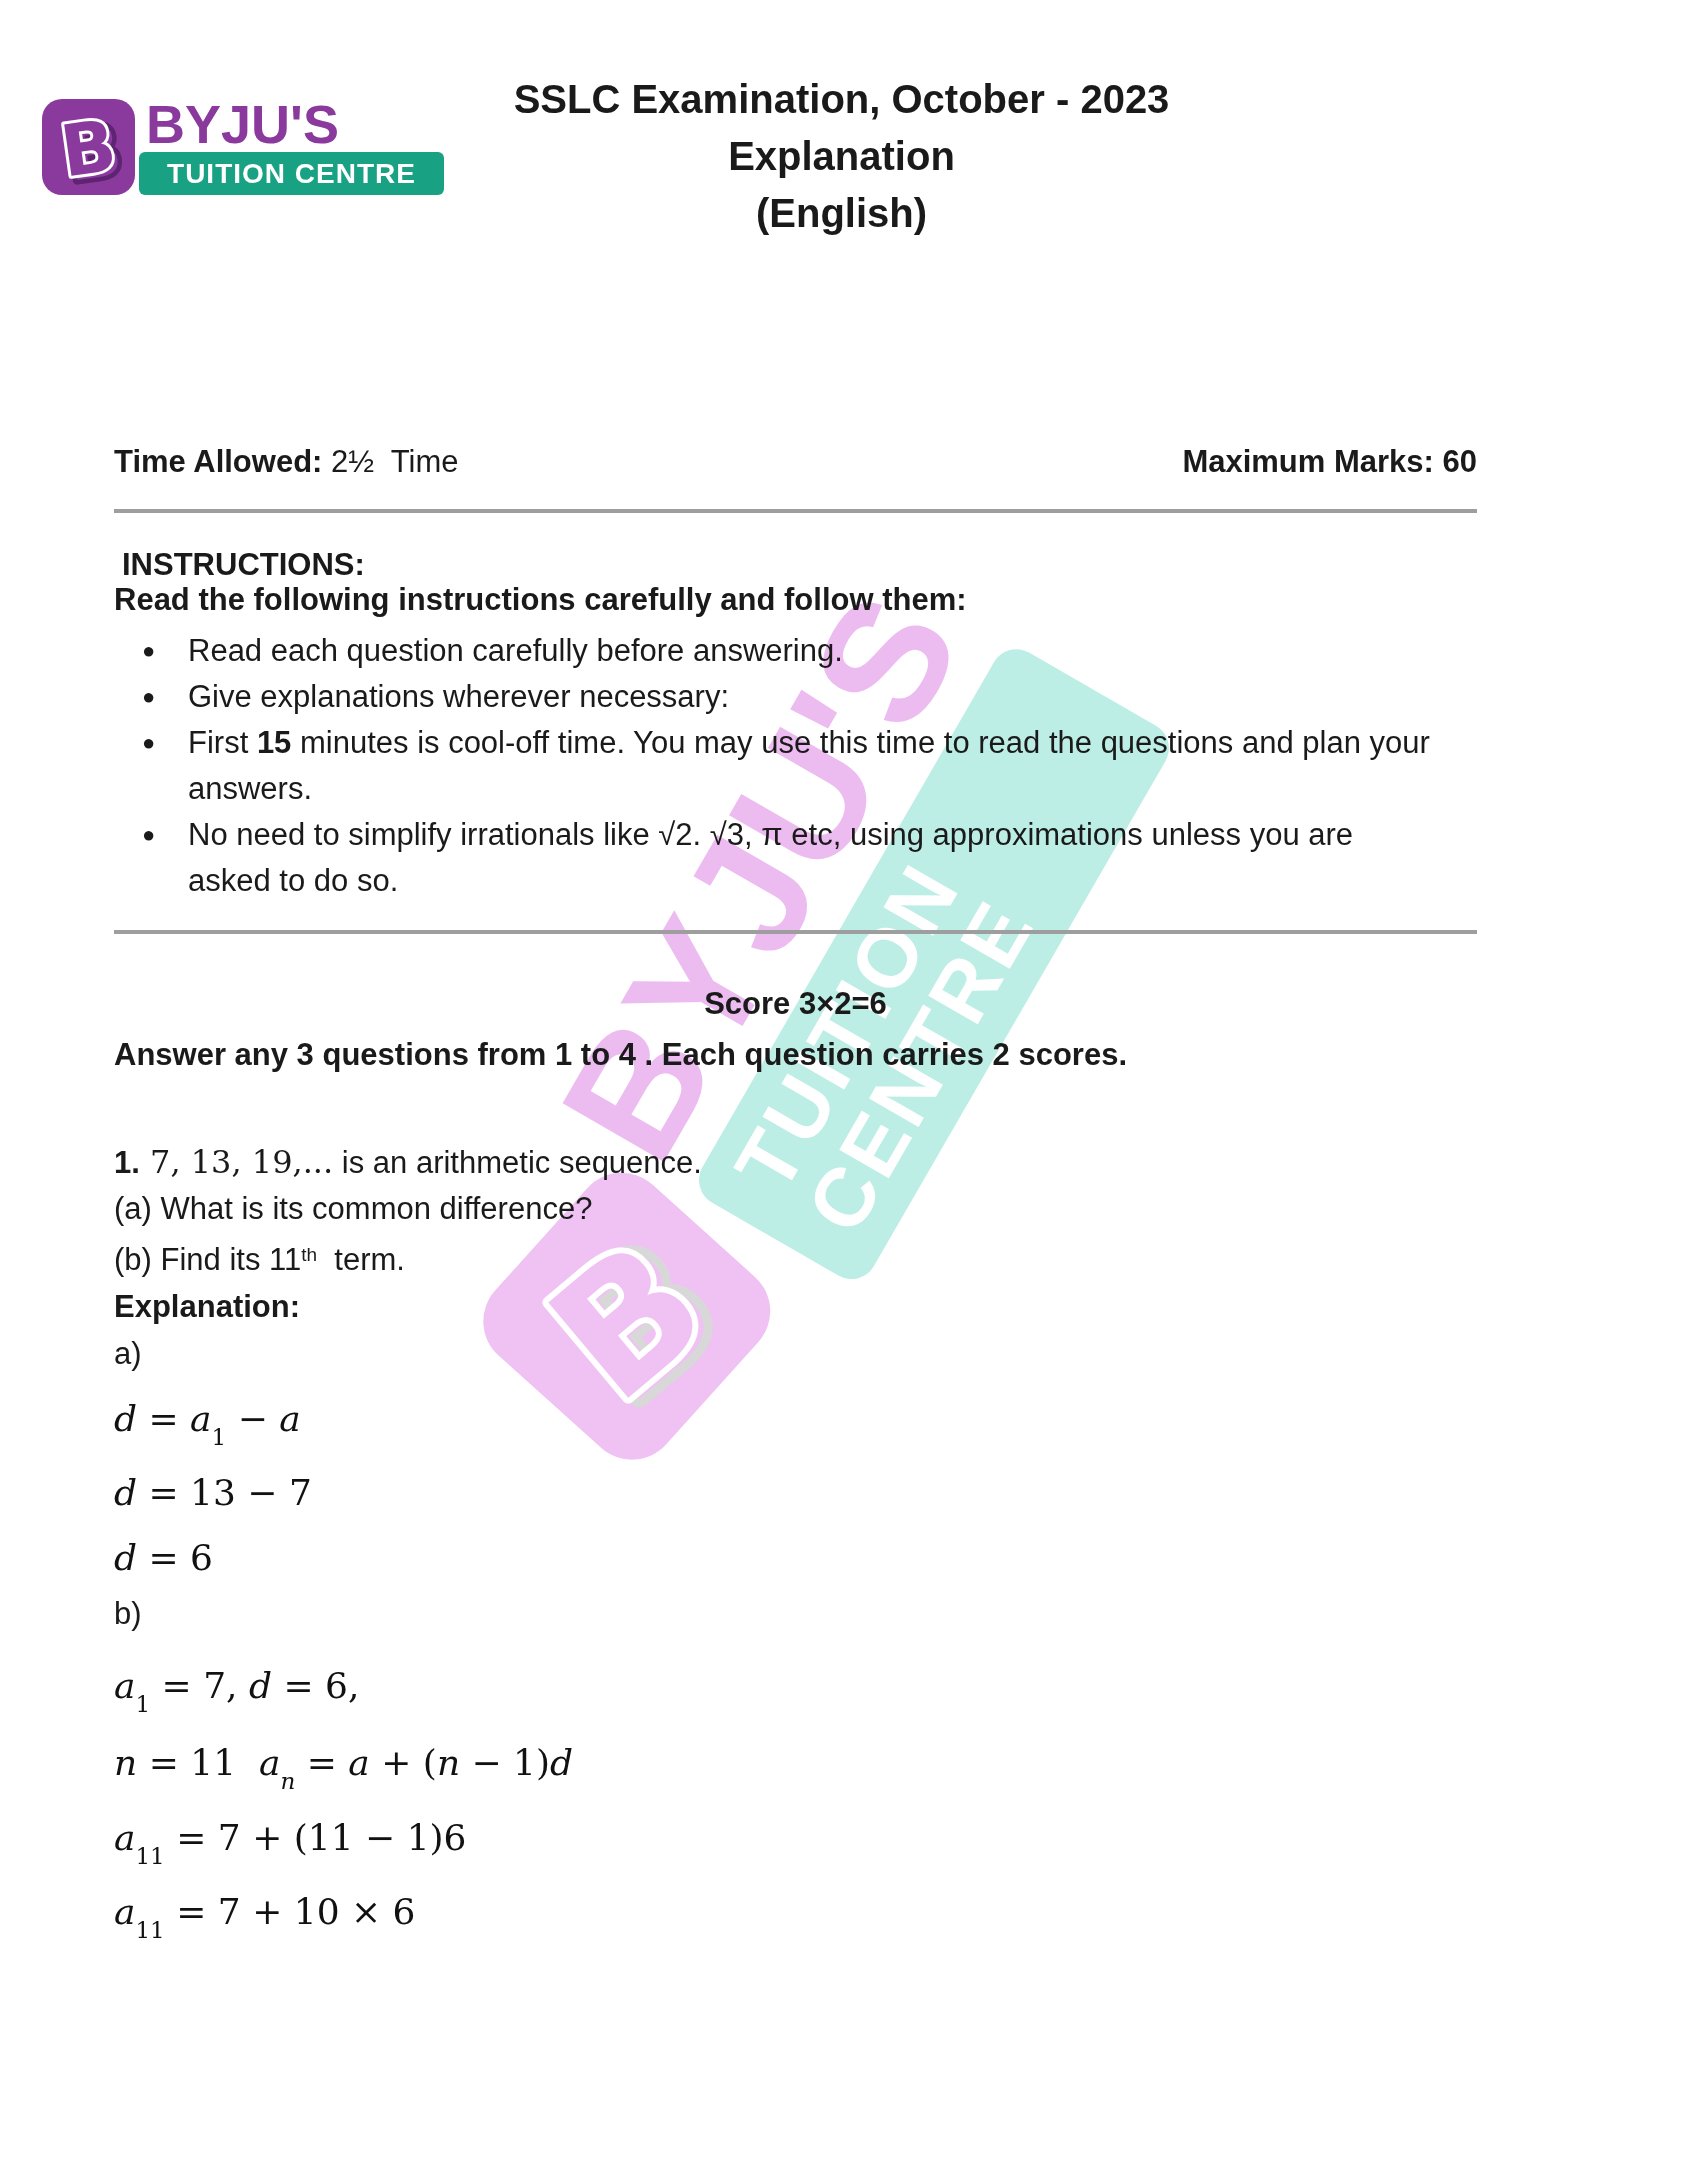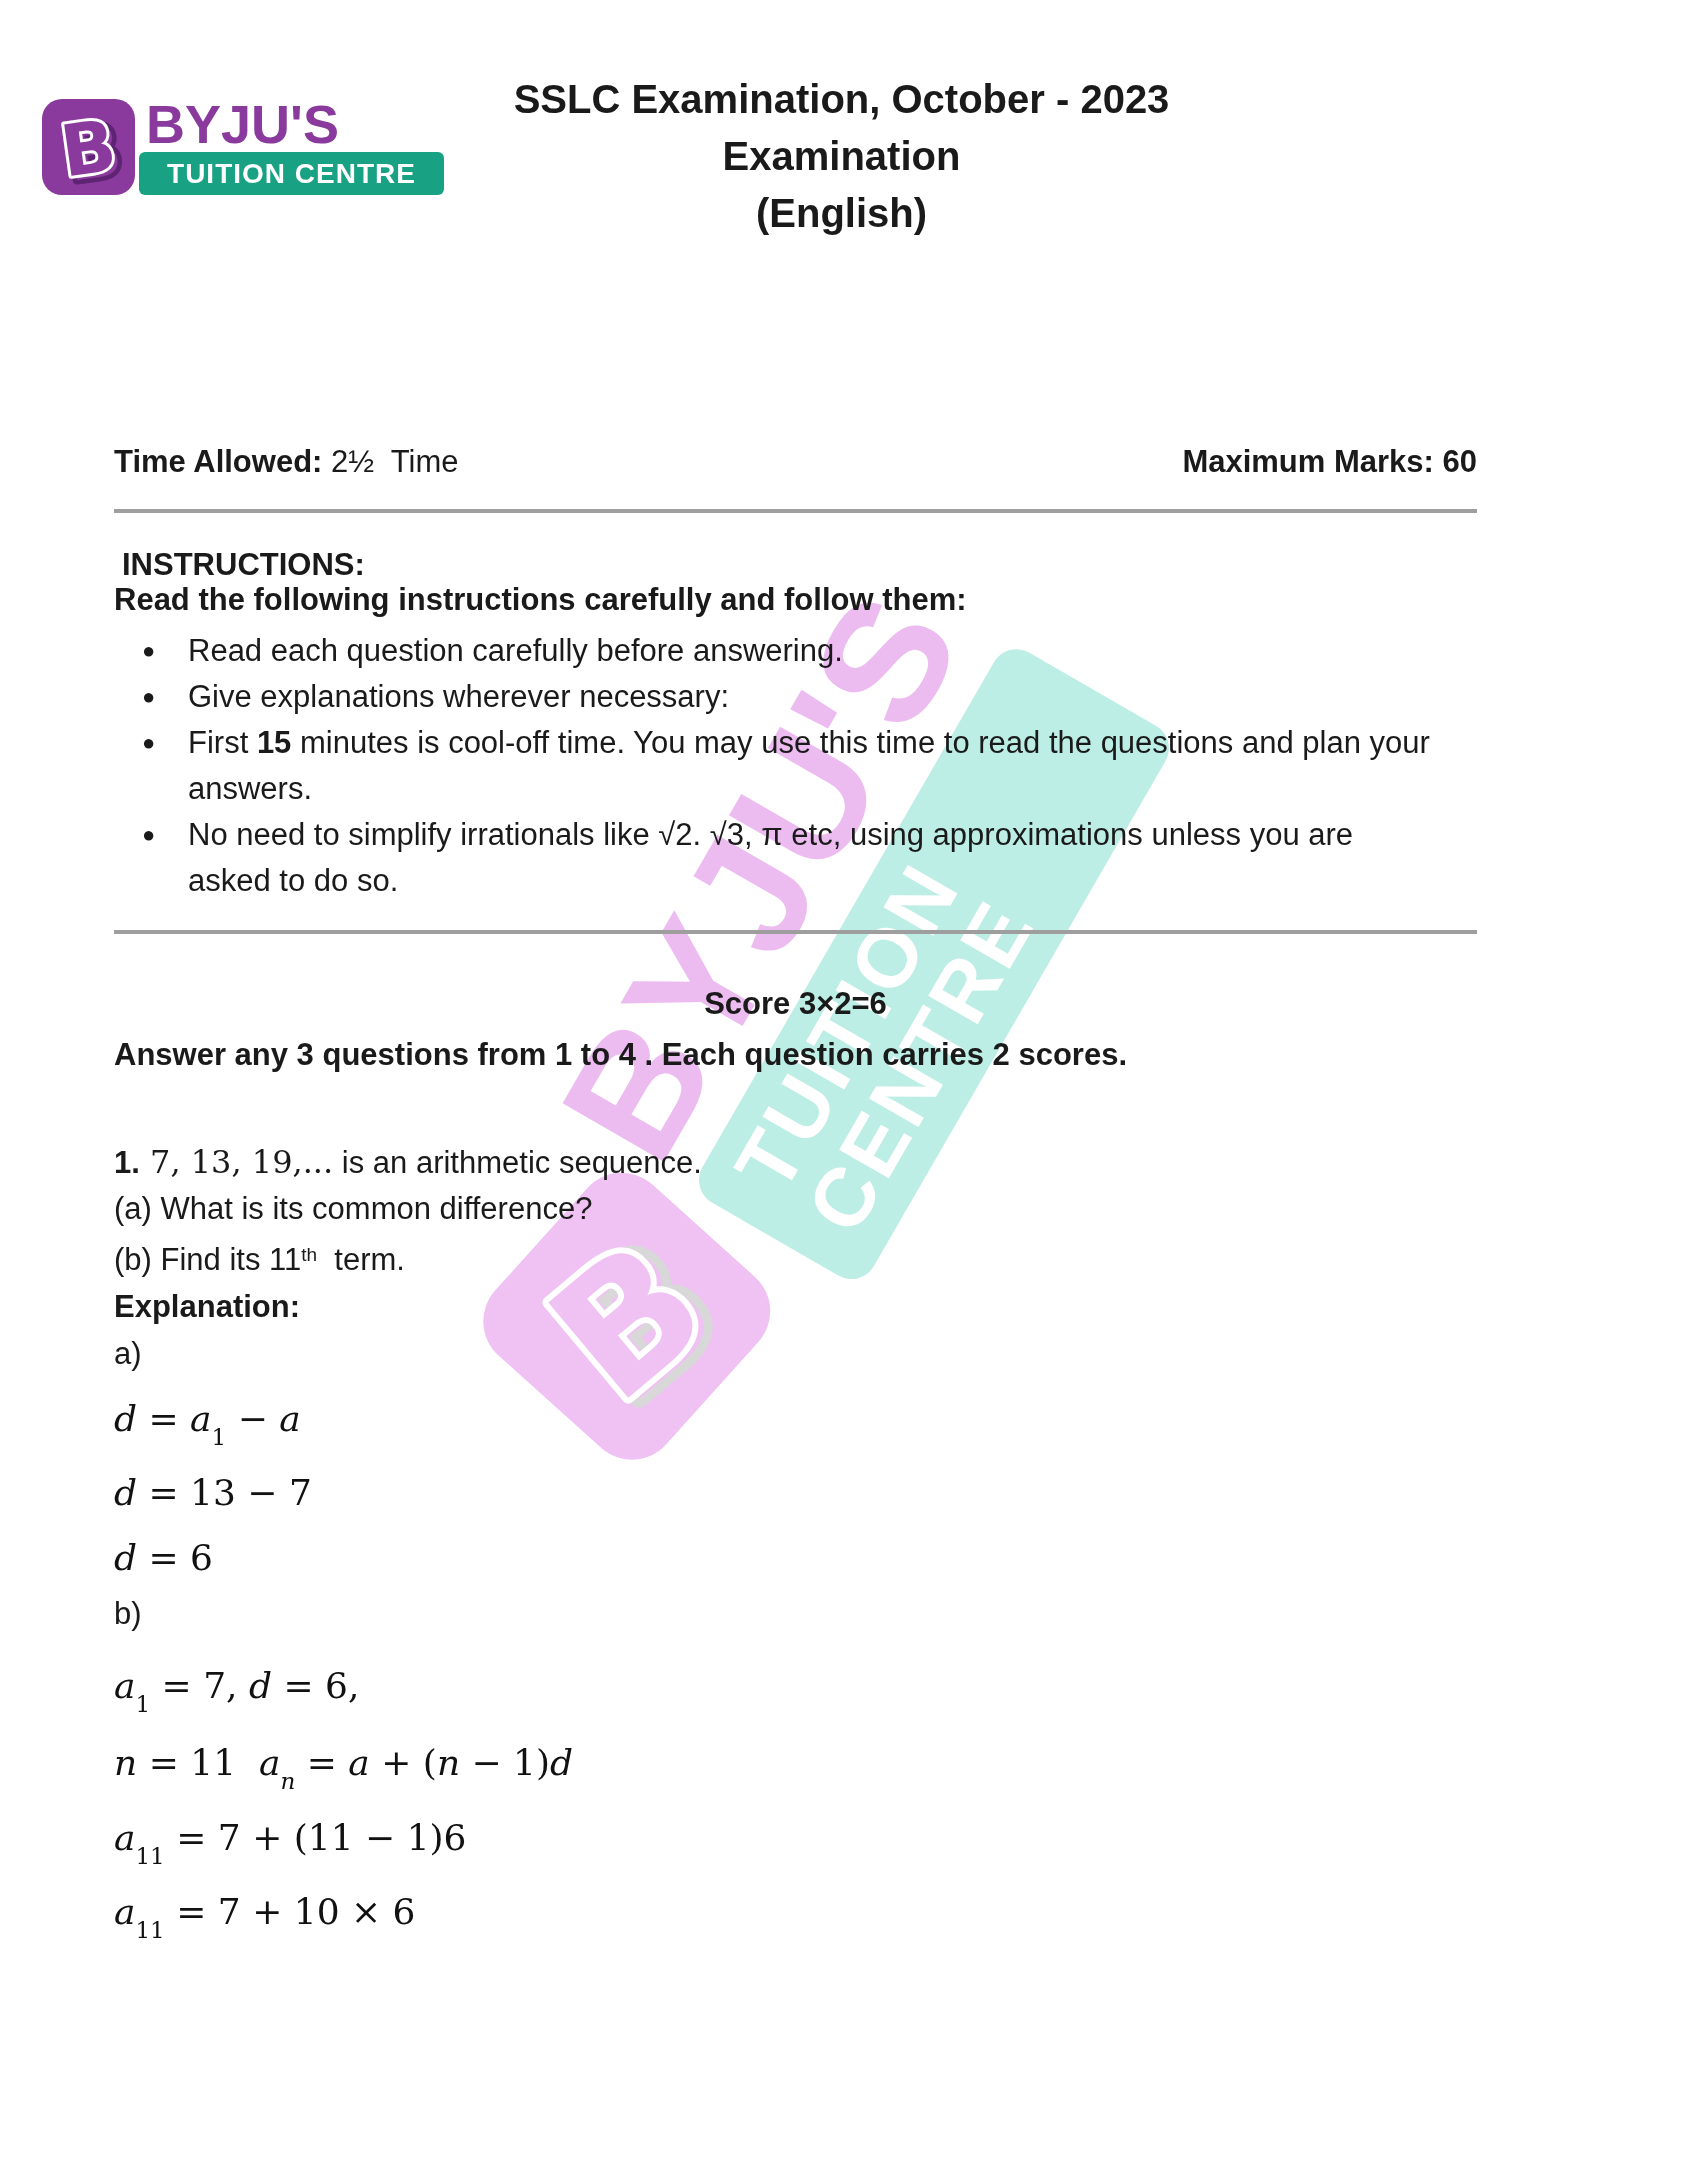--- a/index.html
+++ b/index.html
@@ -145,21 +145,21 @@
         <text x="52" y="80" text-anchor="middle" font-family="DejaVu Sans, sans-serif" font-size="72" font-weight="bold" fill="#8a3a9c" stroke="#5e2373" stroke-width="9" stroke-linejoin="round" paint-order="stroke">B</text>
         <text x="47" y="75" text-anchor="middle" font-family="DejaVu Sans, sans-serif" font-size="72" font-weight="bold" fill="#8a3a9c" stroke="#ffffff" stroke-width="6" stroke-linejoin="round" paint-order="stroke">B</text>
       </g>
     </svg>
   </div>
   <div class="abs logo-brand">BYJU'S</div>
   <div class="abs logo-strip">TUITION CENTRE</div>
 
   <div class="abs title-block">
     <div>SSLC Examination, October - 2023</div>
-    <div>Examination</div>
+    <div>Explanation</div>
     <div>(English)</div>
   </div>
 
   <div class="abs meta-row">
     <div><span class="b pre">Time Allowed:</span><span class="pre"> 2½  Time</span></div>
     <div class="b">Maximum Marks: 60</div>
   </div>
 
   <div class="abs rule rule-1"></div>
 

